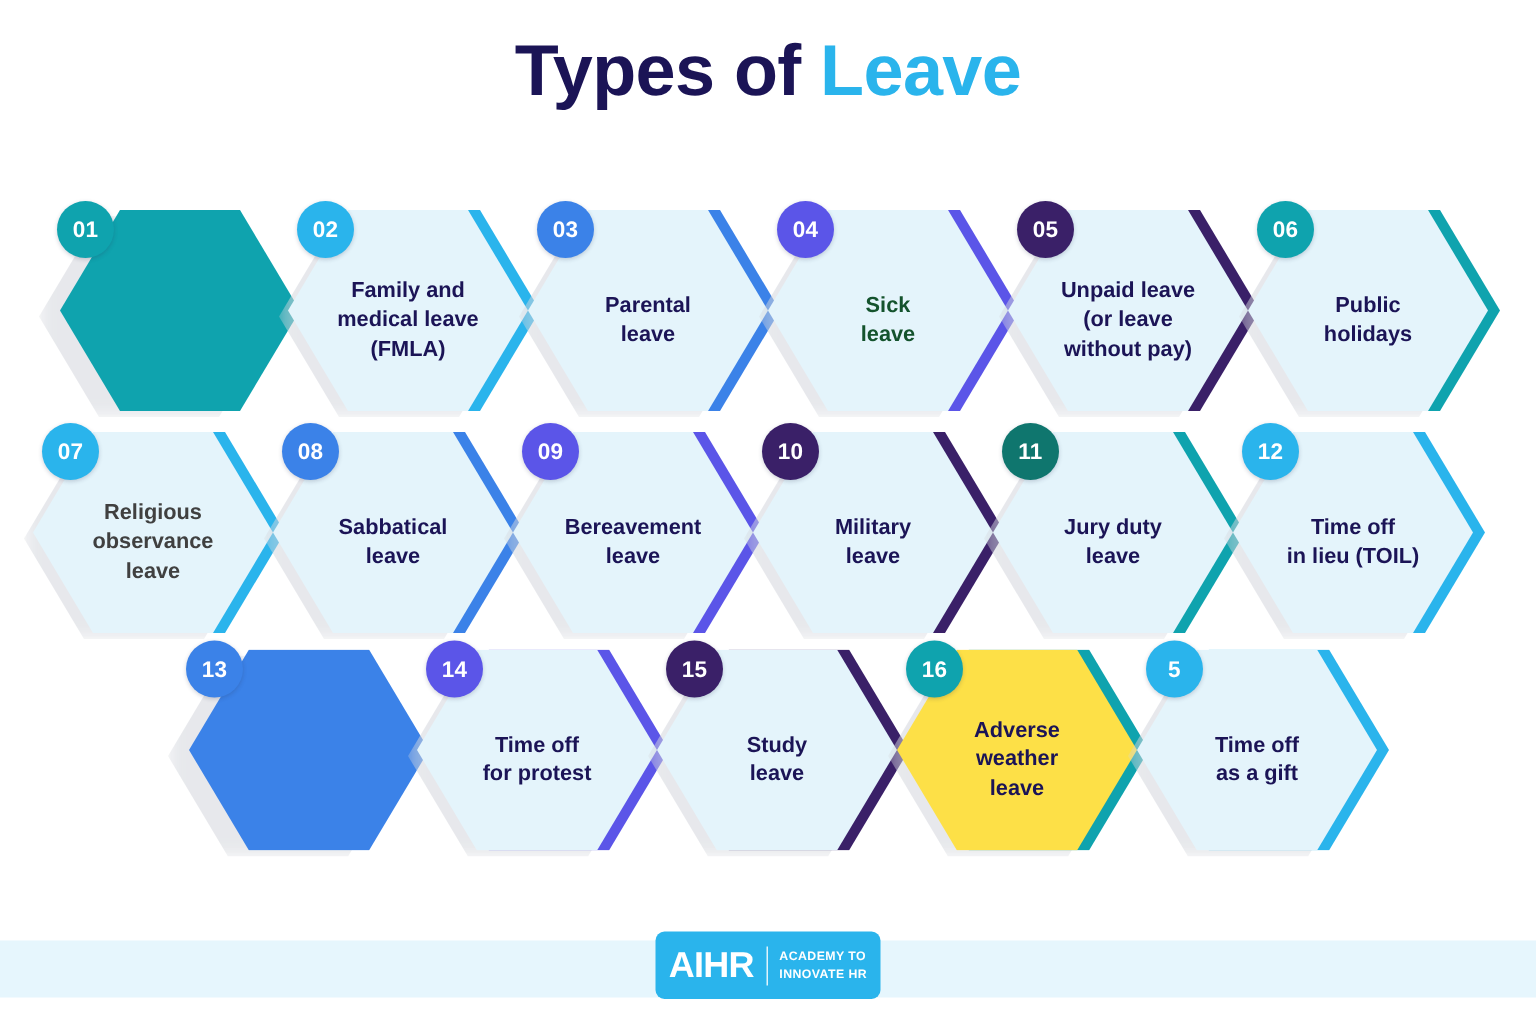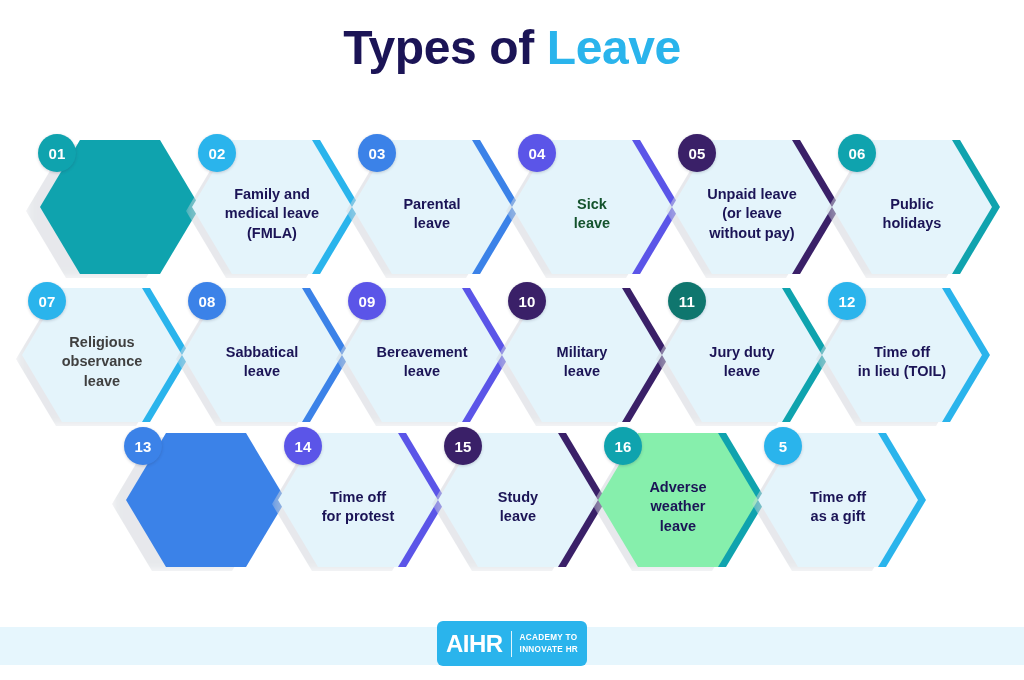--- a/index.html
+++ b/index.html
@@ -304,21 +304,21 @@
         <div class="hex-accent" style="background: rgb(58, 32, 104);"></div>
         <div class="hex-body" style="background: rgb(228, 244, 251);">
           <div class="hex-label" style="color: rgb(27, 20, 86);">Study
 leave</div>
         </div>
         <div class="hex-badge" style="background: rgb(58, 32, 104);">15</div>
       </div>
       <div class="hex-cell" style="left: 592px; top: 427px;">
         <div class="hex-shadow"></div>
         <div class="hex-accent" style="background: rgb(15, 163, 174);"></div>
-        <div class="hex-body" style="background: #86efac;">
+        <div class="hex-body" style="background: #fde047;">
           <div class="hex-label" style="color: rgb(27, 20, 86);">Adverse
 weather
 leave</div>
         </div>
         <div class="hex-badge" style="background: rgb(15, 163, 174);">16</div>
       </div>
       <div class="hex-cell" style="left: 752px; top: 427px;">
         <div class="hex-shadow"></div>
         <div class="hex-accent" style="background: rgb(42, 180, 236);"></div>
         <div class="hex-body" style="background: rgb(228, 244, 251);">

